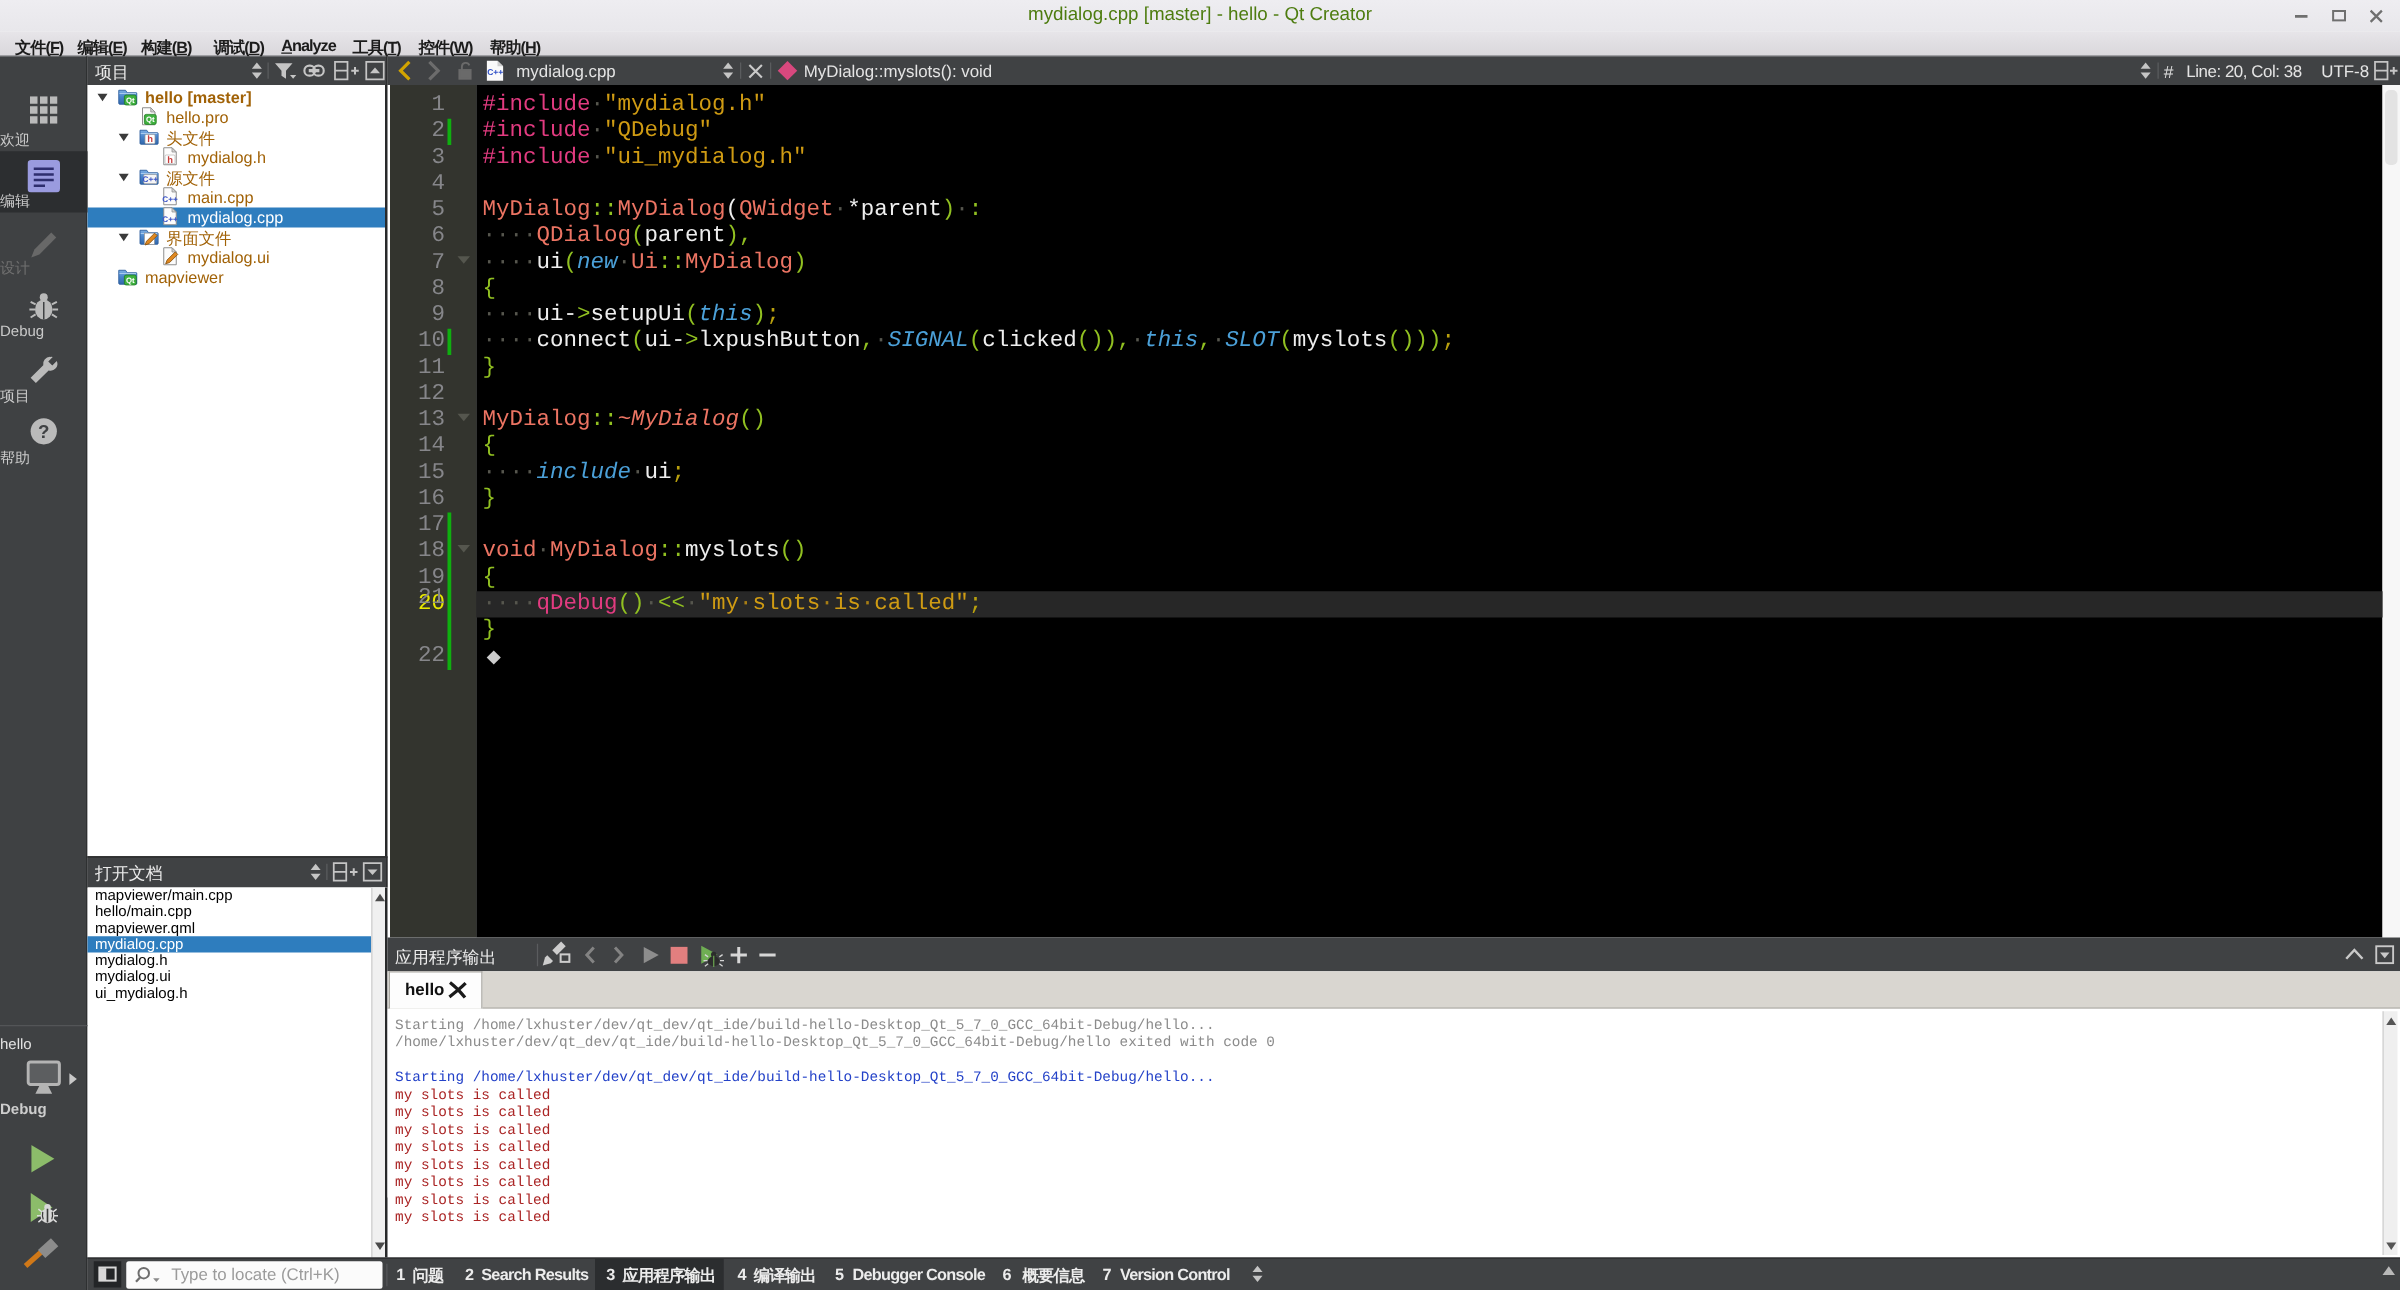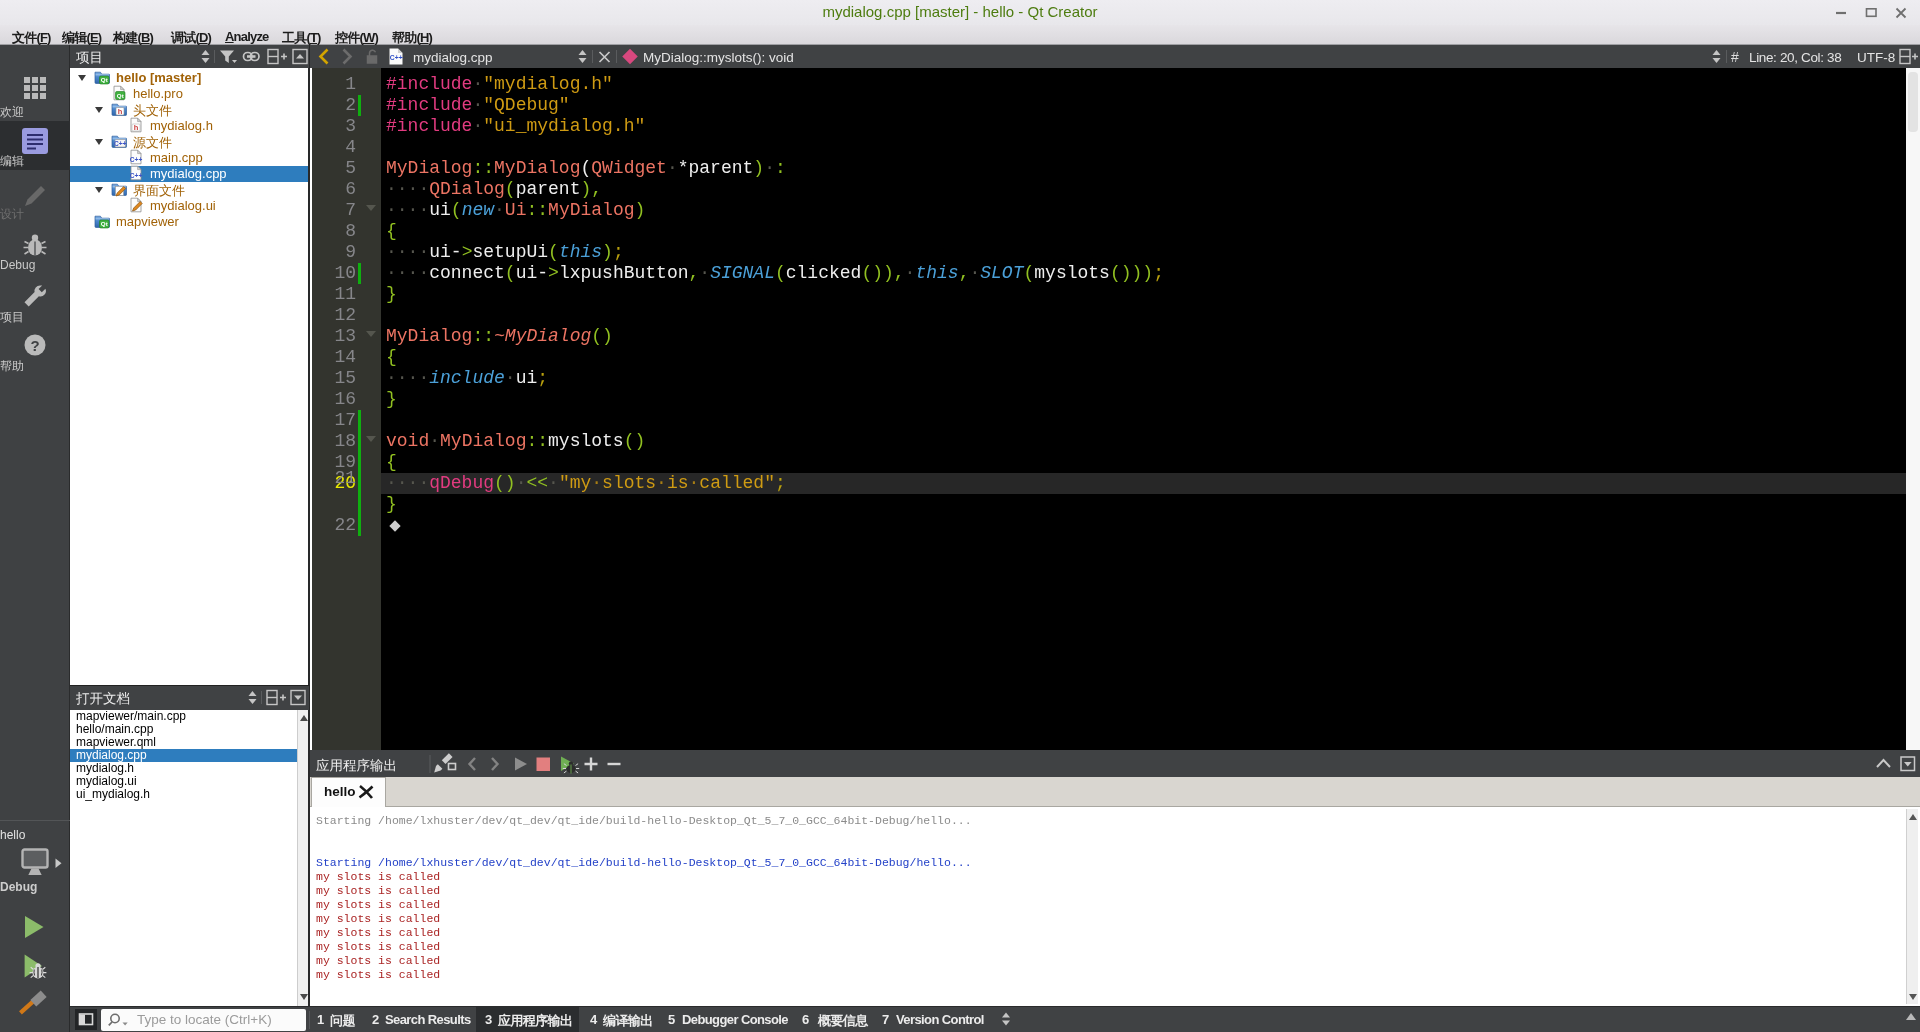--- a/index.html
+++ b/index.html
@@ -351,20 +351,21 @@
     </g>
 </svg>
 <div class="abs" id="tabrow"></div>
 <div class="abs" id="hellotab"></div>
 <div class="abs" style="left:324px;top:784px;font-size:13.5px;font-weight:bold;color:#111">hello</div>
 <svg class="abs" style="left:356px;top:783px" width="20" height="18" viewBox="0 0 20 18">
 <path d="M4 3 C8 6 12 10 16 15 M16.5 3.5 C12 8 8 11 3.5 14.5" stroke="#1a1a1a" stroke-width="2.6" fill="none"></path>
 </svg>
 <div class="abs" id="outbody">
 <div class="oline" style="top:7px;color:#8b8b8b">Starting /home/lxhuster/dev/qt_dev/qt_ide/build-hello-Desktop_Qt_5_7_0_GCC_64bit-Debug/hello...</div>
+<div class="oline" style="top:21px;color:#8b8b8b">/home/lxhuster/dev/qt_dev/qt_ide/build-hello-Desktop_Qt_5_7_0_GCC_64bit-Debug/hello exited with code 0</div>
 <div class="oline" style="top:49px;color:#2442c8">Starting /home/lxhuster/dev/qt_dev/qt_ide/build-hello-Desktop_Qt_5_7_0_GCC_64bit-Debug/hello...</div>
 <div class="oline" style="top:63px;color:#aa2424">my slots is called</div>
 <div class="oline" style="top:77px;color:#aa2424">my slots is called</div>
 <div class="oline" style="top:91px;color:#aa2424">my slots is called</div>
 <div class="oline" style="top:105px;color:#aa2424">my slots is called</div>
 <div class="oline" style="top:119px;color:#aa2424">my slots is called</div>
 <div class="oline" style="top:133px;color:#aa2424">my slots is called</div>
 <div class="oline" style="top:147px;color:#aa2424">my slots is called</div>
 <div class="oline" style="top:161px;color:#aa2424">my slots is called</div>
 <div class="abs" style="left:1596px;top:2px;width:12px;height:195px;background:#efefef;border-left:1px solid #d0d0d0"></div>

